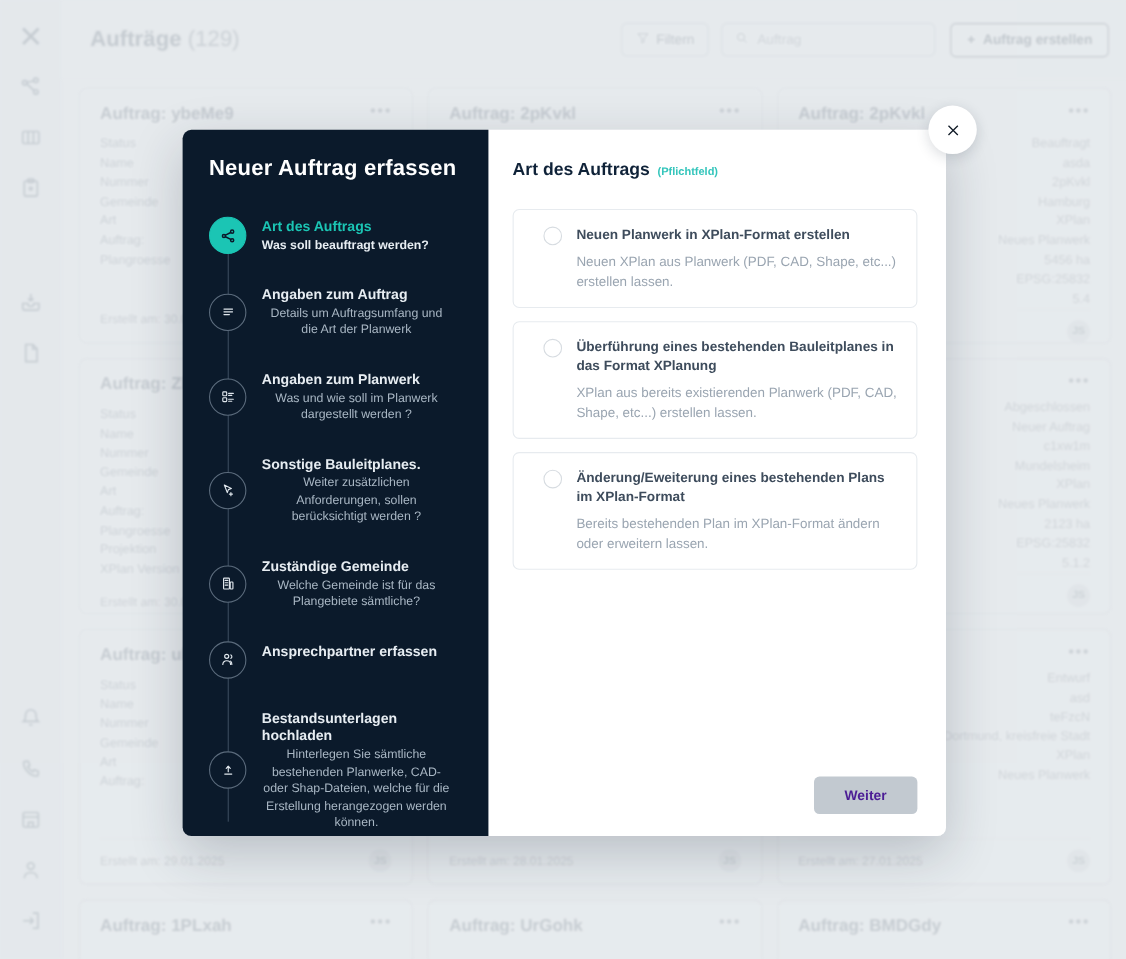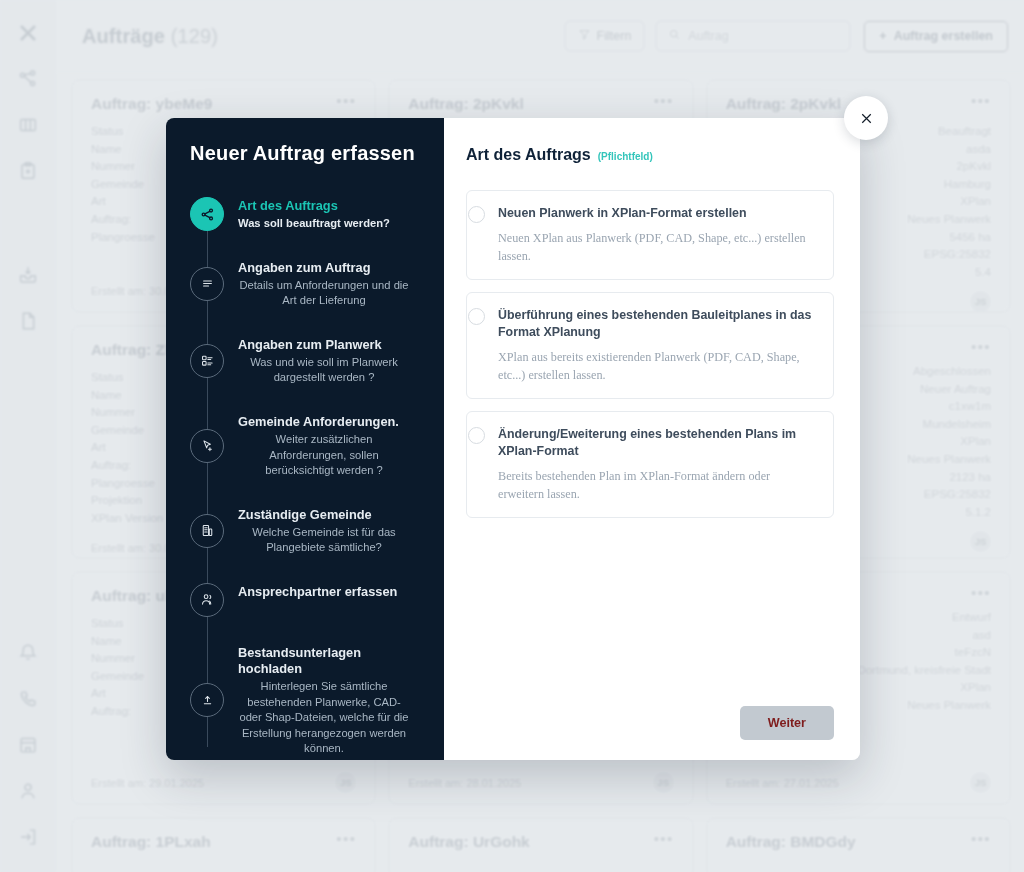--- a/index.html
+++ b/index.html
@@ -120,29 +120,29 @@
 
   .modal-right {
     flex: 1; background: #fff; border-radius: 0 8px 8px 0;
     padding: 28px 26px 20px 22px; display: flex; flex-direction: column;
   }
   .sect-head { display: flex; align-items: baseline; gap: 7px; }
   .sect-title { font-size: 16px; font-weight: 700; color: #0f2238; }
   .sect-req { font-size: 10px; color: #33c5bb; font-weight: 700; }
   .opts { margin-top: 26px; display: flex; flex-direction: column; gap: 12px; }
   .opt {
-    border: 1px solid #e7ebef; border-radius: 6px; padding: 14px 16px 14px 1px;
+    border: 1px solid #e7ebef; border-radius: 6px; padding: 14px 16px 14px 27px;
     display: flex; gap: 13px;
   }
   .radio { width: 17px; height: 17px; min-width: 17px; border-radius: 50%;
            border: 1.4px solid #d7dce1; margin-top: 1px; }
   .opt-label { font-size: 12.4px; font-weight: 700; color: #3e4c5c; line-height: 17px; }
-  .opt-desc { font-size: 12.2px; color: #9aa5b1; line-height: 18px; margin-top: 7px; font-family: Liberation Serif, serif; }
+  .opt-desc { font-size: 12.2px; color: #9aa5b1; line-height: 18px; margin-top: 7px; }
   .modal-foot { margin-top: auto; display: flex; justify-content: flex-end; }
-  .btn-next { background: #c2c9d0; color: #7f1d1d; font-size: 12.6px; font-weight: 700;
+  .btn-next { background: #c2c9d0; color: #4c1d95; font-size: 12.6px; font-weight: 700;
               border: none; border-radius: 5px; padding: 10px 28px; }
   .close-btn {
     position: absolute; right: -28px; top: -22px; width: 44px; height: 44px;
     border-radius: 50%; background: #fff; box-shadow: 0 3px 12px rgba(30,41,59,.17);
     display: flex; align-items: center; justify-content: center;
   }
   .close-btn svg { width: 17px; height: 17px; stroke: #121c28; stroke-width: 1.7; fill: none; }
 </style>
 </head>
 <body>
@@ -592,21 +592,21 @@
             </div>
           </div>
           <div class="step">
             <div class="bullet">
               <svg viewBox="0 0 24 24" stroke-linecap="round" stroke-linejoin="round">
                 <path d="M6.5 8.5h11M6.5 12h11M6.5 15.5h7"></path>
               </svg>
             </div>
             <div class="step-txt">
               <div class="step-name">Angaben zum Auftrag</div>
-              <div class="step-desc">Details um Anforderungen und die Art der Lieferung</div>
+              <div class="step-desc">Details um Auftragsumfang und die Art der Planwerk</div>
             </div>
           </div>
           <div class="step">
             <div class="bullet">
               <svg viewBox="0 0 24 24" stroke-linecap="round" stroke-linejoin="round">
                 <rect x="5" y="6" width="5" height="5" rx="1"></rect>
                 <rect x="5" y="13.5" width="5" height="5" rx="1"></rect>
                 <path d="M12.5 8h6M12.5 10.6h4M12.5 15.5h6M12.5 18h4"></path>
               </svg>
             </div>
@@ -616,21 +616,21 @@
             </div>
           </div>
           <div class="step">
             <div class="bullet">
               <svg viewBox="0 0 24 24" stroke-linecap="round" stroke-linejoin="round">
                 <path d="M7 5.5l9 4.6-3.8 1.4-1.4 3.8z"></path>
                 <path d="M15.4 15.2v4M13.4 17.2h4"></path>
               </svg>
             </div>
             <div class="step-txt">
-              <div class="step-name">Gemeinde Anforderungen.</div>
+              <div class="step-name">Sonstige Bauleitplanes.</div>
               <div class="step-desc">Weiter zusätzlichen Anforderungen, sollen berücksichtigt werden ?</div>
             </div>
           </div>
           <div class="step">
             <div class="bullet">
               <svg viewBox="0 0 24 24" stroke-linecap="round" stroke-linejoin="round">
                 <rect x="6" y="5" width="7.5" height="14" rx="1"></rect>
                 <path d="M8 8h3.5M8 11h3.5M8 14h3.5"></path>
                 <rect x="14.5" y="10" width="3.5" height="9" rx="1"></rect>
               </svg>

